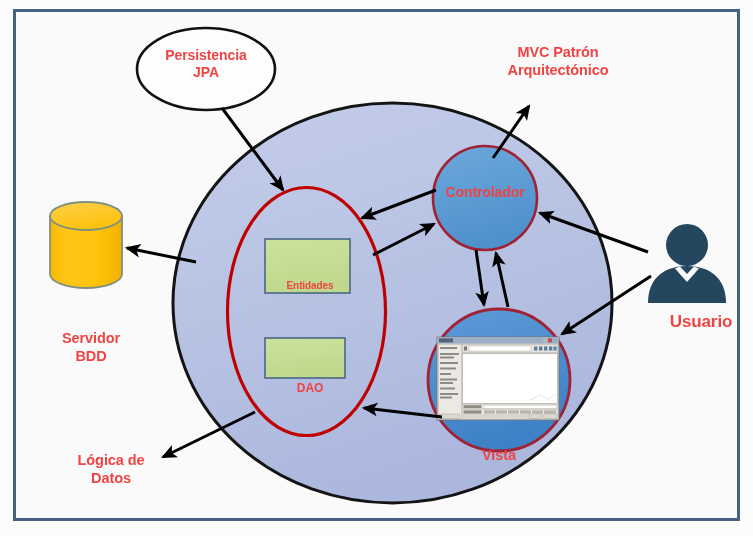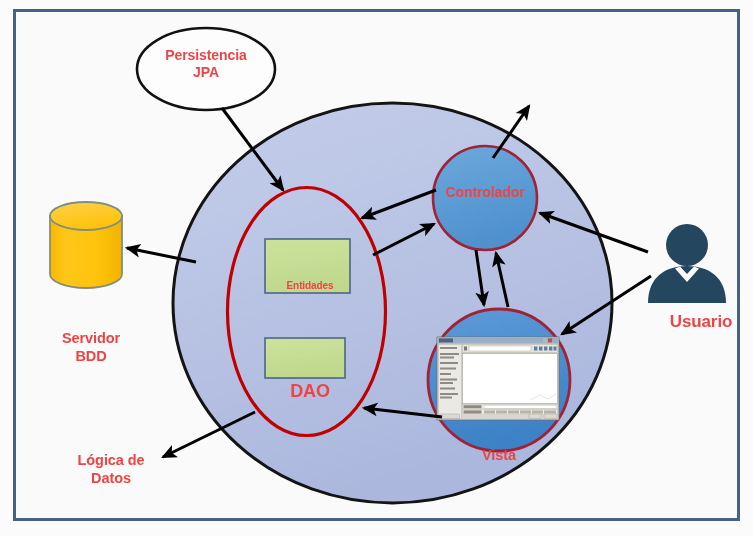--- a/index.html
+++ b/index.html
@@ -40,21 +40,21 @@
     font-weight: bold;
     text-align: center;
     line-height: 1.22;
     white-space: pre-line;
     letter-spacing: -0.1px;
   }
   #lbl-persistencia { left: 146px; top: 47px;  width: 120px; font-size: 14px; }
   #lbl-mvc          { left: 482px; top: 44px;  width: 152px; font-size: 14.5px; }
   #lbl-controlador  { left: 430px; top: 184px; width: 110px; font-size: 14px; }
   #lbl-entidades    { left: 253px; top: 280px; width: 114px; font-size: 10px; }
-  #lbl-dao          { left: 253px; top: 381px; width: 114px; font-size: 18px; }
+  #lbl-dao          { left: 253px; top: 381px; width: 114px; font-size: 12px; }
   #lbl-modelo       { left: 250px; top: 449px; width: 116px; font-size: 14.5px; }
   #lbl-vista        { left: 444px; top: 447px; width: 110px; font-size: 14.5px; }
   #lbl-servidor     { left: 30px;  top: 292px; width: 122px; font-size: 14.5px; margin-top: 38px; }
   #lbl-logica       { left: 52px;  top: 452px; width: 118px; font-size: 14.5px; }
   #lbl-usuario      { left: 649px; top: 312px; width: 104px; font-size: 17px; }
 </style>
 </head>
 <body>
 
 <div id="canvas">
@@ -198,20 +198,22 @@
       <line x1="442" y1="417" x2="364" y2="408"></line>
 
       <line x1="648" y1="252" x2="540" y2="213"></line>
 
       <line x1="651" y1="276" x2="562" y2="334"></line>
     </g>
   </svg>
 
   <div class="lbl" id="lbl-persistencia">Persistencia
 JPA</div>
+  <div class="lbl" id="lbl-mvc">MVC Patrón
+Arquitectónico</div>
   <div class="lbl" id="lbl-controlador">Controlador</div>
   <div class="lbl" id="lbl-entidades">Entidades</div>
   <div class="lbl" id="lbl-dao">DAO</div>
   <div class="lbl" id="lbl-vista">Vista</div>
   <div class="lbl" id="lbl-servidor">Servidor
 BDD</div>
   <div class="lbl" id="lbl-logica">Lógica de
 Datos</div>
   <div class="lbl" id="lbl-usuario">Usuario</div>
 

